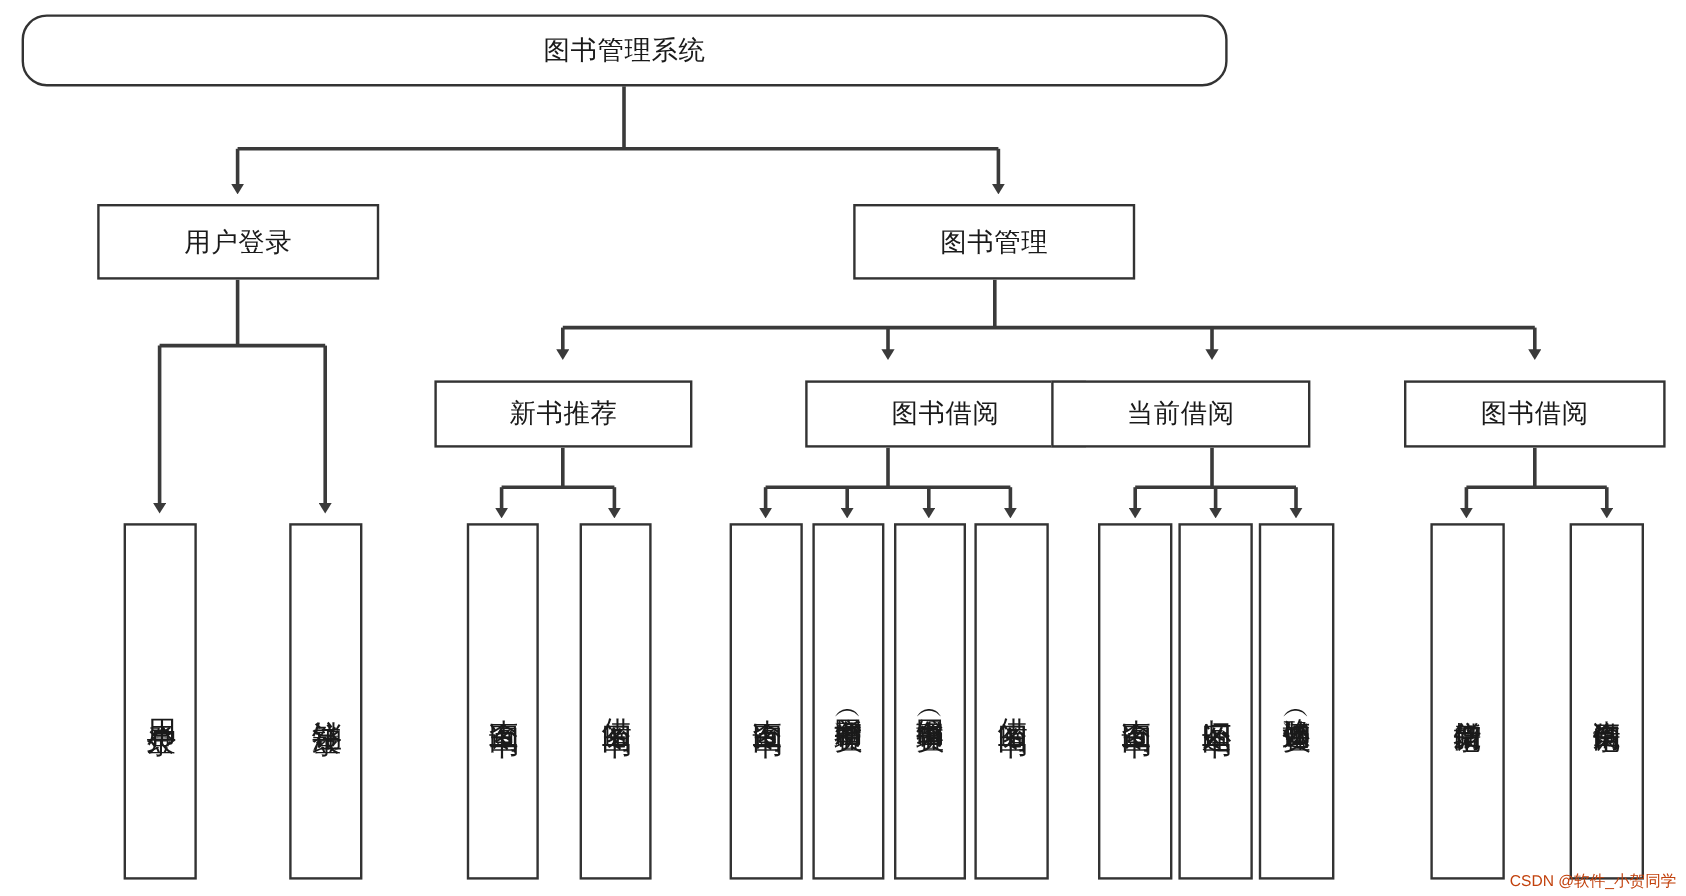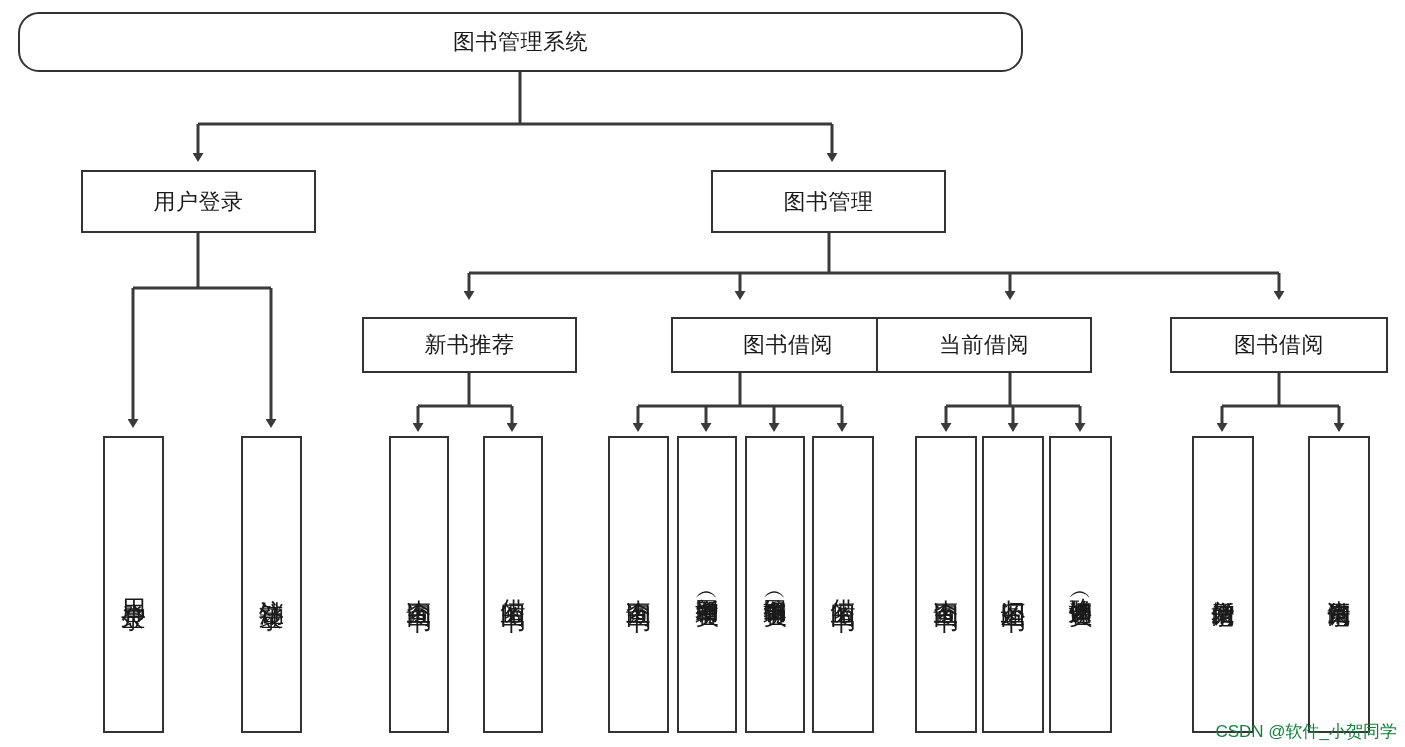--- a/index.html
+++ b/index.html
@@ -59,22 +59,22 @@
     max-height: 100%;
   }
   .node.vertical.compact .label {
     font-size: 23px;
     letter-spacing: 1px;
   }
   #watermark {
     position: absolute;
     right: 8px;
     bottom: 4px;
-    font-size: 17px;
-    color: #15803d;
+    font-size: 13px;
+    color: #c2410c;
     z-index: 9;
     white-space: nowrap;
     font-family: "Liberation Sans", "DejaVu Sans", sans-serif;
   }
 </style>
 </head>
 <body>
 
 <div id="diagram-root">
 

